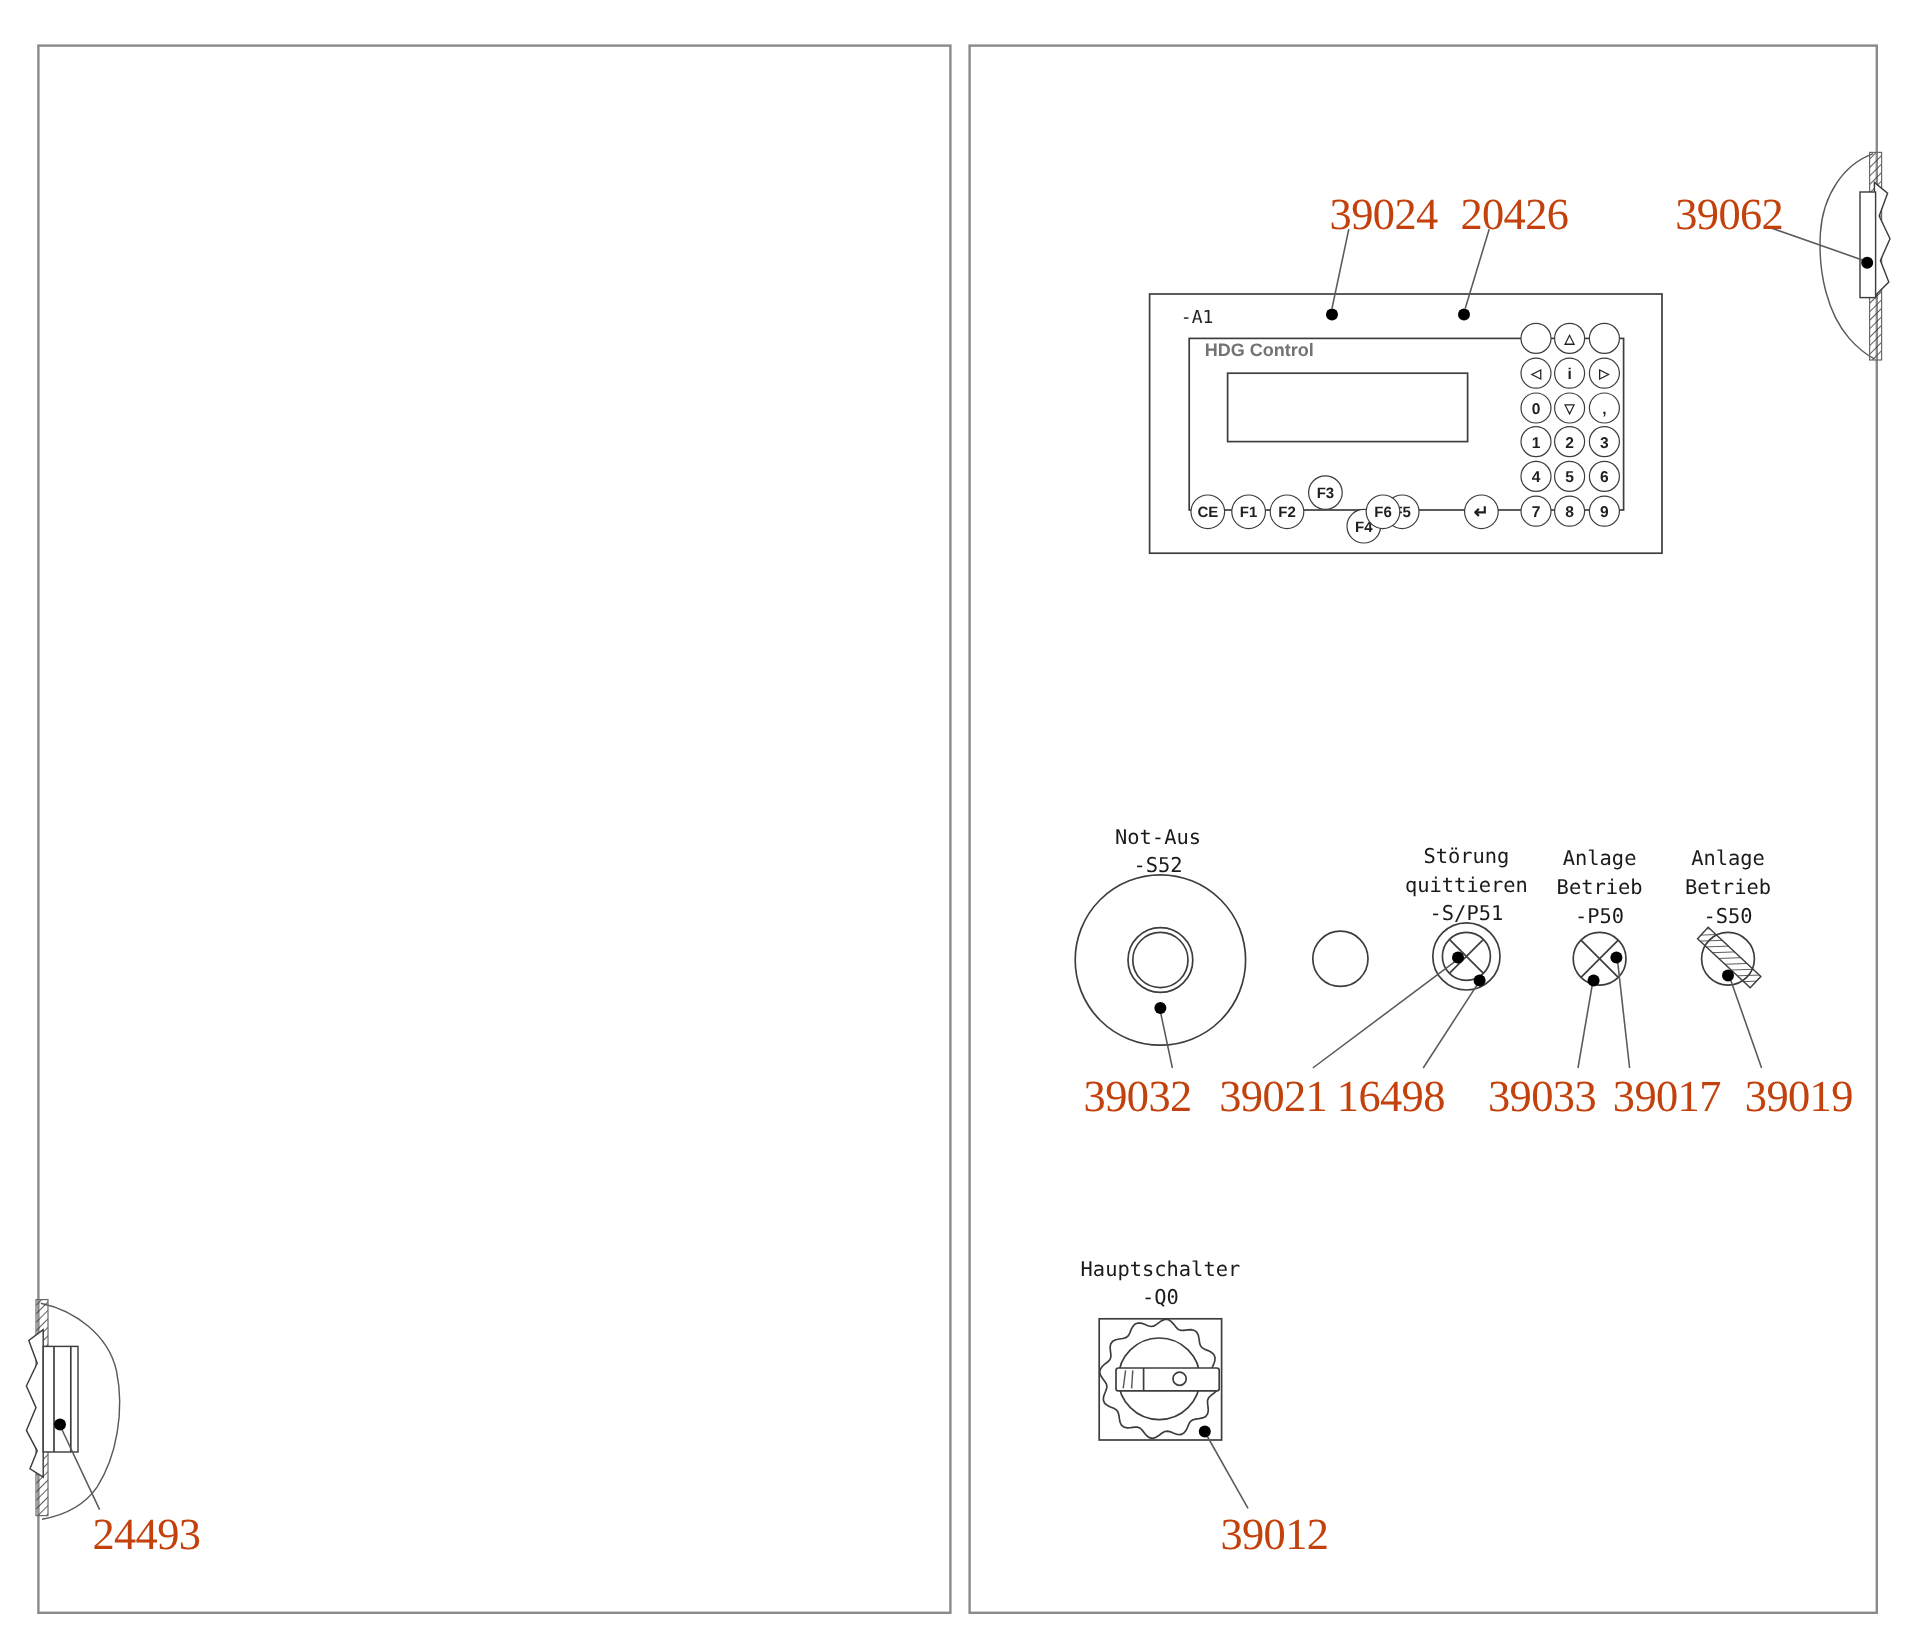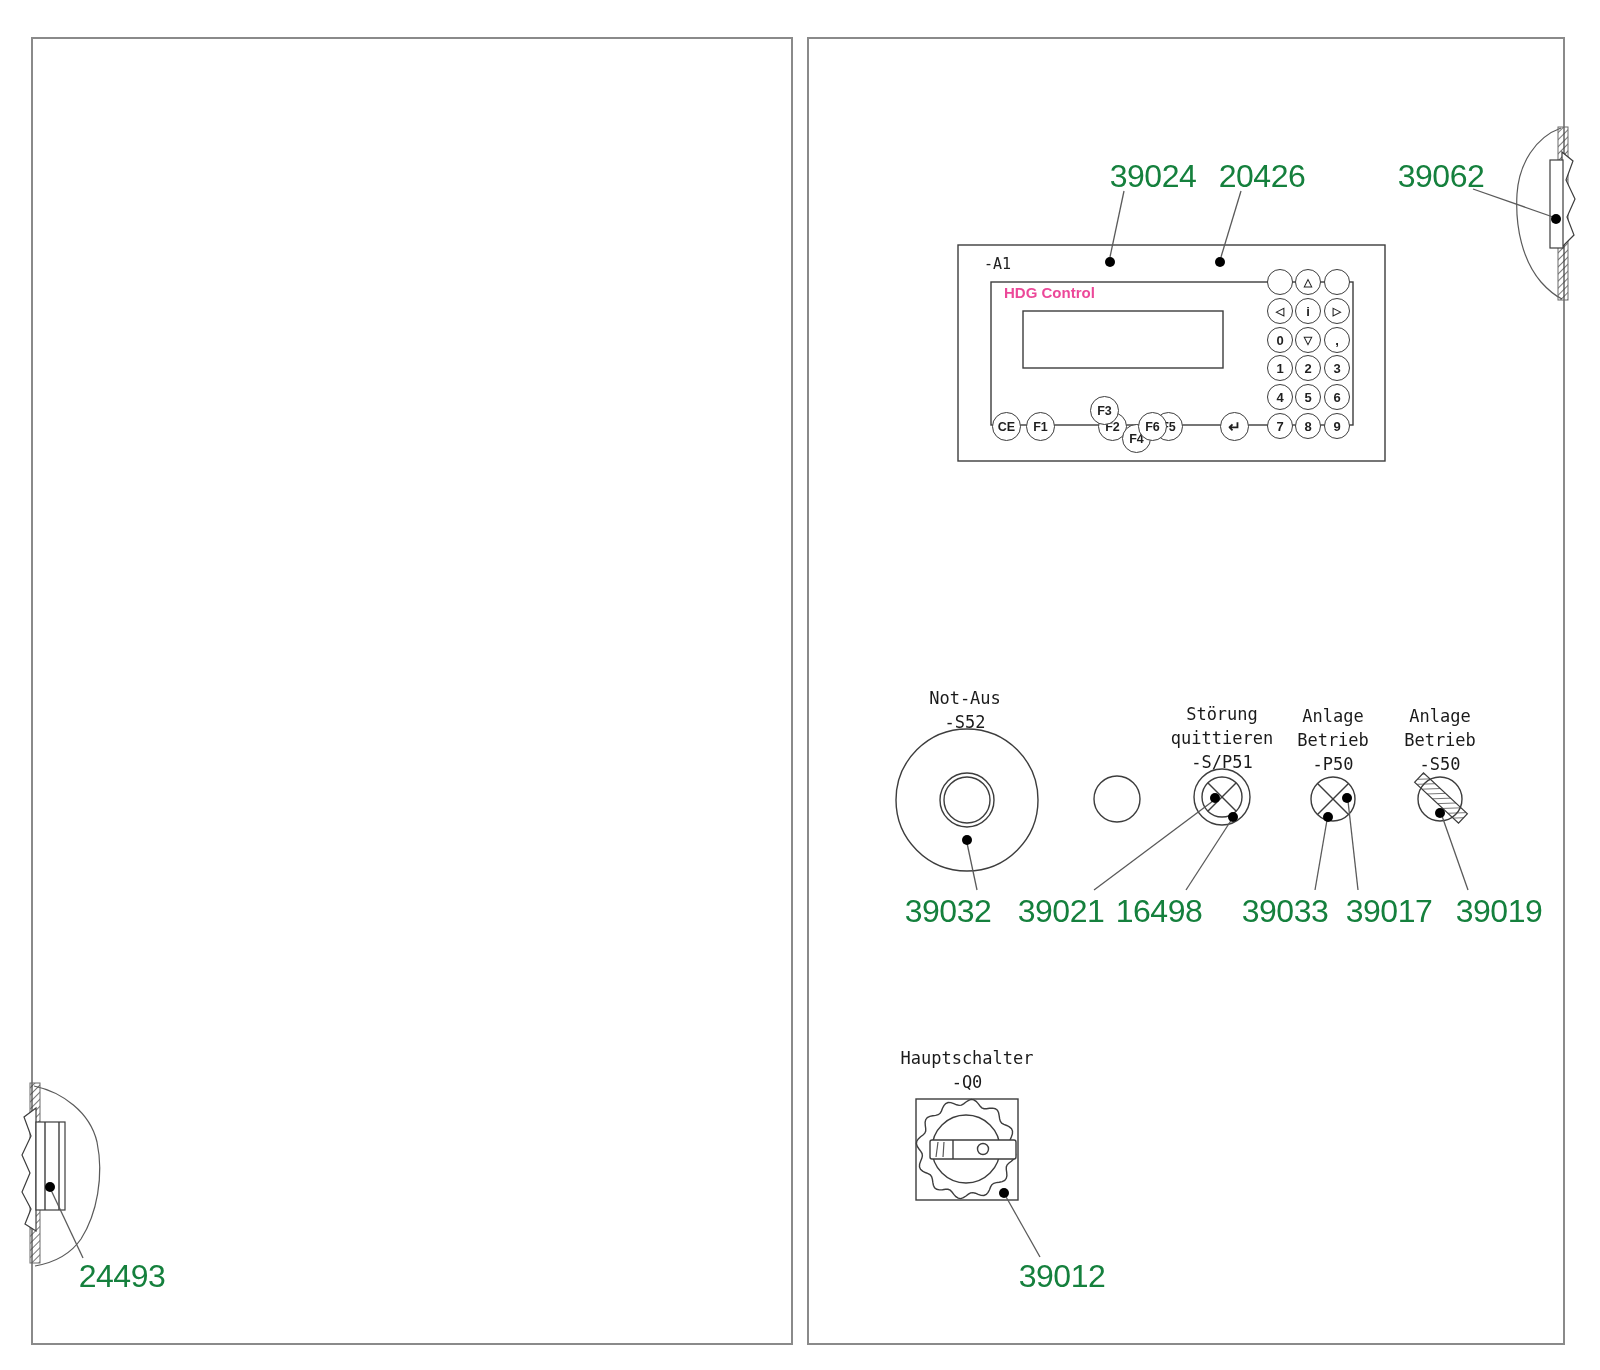--- a/index.html
+++ b/index.html
@@ -11,26 +11,26 @@
   .door{fill:#fff;stroke:#8a8a8a;stroke-width:2}
   .leader{stroke:#5a5a5a;stroke-width:1.3}
   .dot{fill:#000;stroke:none}
   .key{position:absolute;width:26px;height:26px;border:1.4px solid #3d3d3d;border-radius:50%;
        background:#fff;display:flex;align-items:center;justify-content:center;
        font:600 13px "Liberation Sans",sans-serif;color:#1f1f1f;box-sizing:border-box}
   .fkey{position:absolute;width:29px;height:29px;border:1.4px solid #3d3d3d;border-radius:50%;
        background:#fff;display:flex;align-items:center;justify-content:center;
        font:600 12.5px "Liberation Sans",sans-serif;color:#1f1f1f;box-sizing:border-box}
   .arrow{font-size:11px}
-  .pn{position:absolute;transform:translateX(-50%);font-family:Liberation Sans, sans-serif;
-      font-size:32px;color:#15803d;white-space:nowrap;letter-spacing:-.5px}
+  .pn{position:absolute;transform:translateX(-50%);font-family:Liberation Serif, serif;
+      font-size:37px;color:#c2410c;white-space:nowrap;letter-spacing:-.5px}
   .ctl{position:absolute;transform:translateX(-50%);text-align:center;
        font:17px/24px "DejaVu Sans Mono",monospace;color:#1a1a1a;white-space:nowrap}
   .mono{position:absolute;font:15px "DejaVu Sans Mono",monospace;color:#222;white-space:nowrap}
-  .brand{position:absolute;font:700 15px "Liberation Sans",sans-serif;color:#ec4899;white-space:nowrap}
+  .brand{position:absolute;font:700 15px "Liberation Sans",sans-serif;color:#737373;white-space:nowrap}
 </style>
 </head>
 <body>
 
 <div class="stage">
 
   <svg width="1600" height="1370" viewBox="0 0 1600 1370">
     <defs>
       <pattern id="hatch" width="5" height="5" patternUnits="userSpaceOnUse" patternTransform="rotate(45)">
         <line x1="0" y1="0" x2="0" y2="5" stroke="#3d3d3d" stroke-width="1.4"></line>
@@ -145,21 +145,21 @@
   <div class="key" style="left:1324px;top:355px">3</div>
   <div class="key" style="left:1267px;top:384px">4</div>
   <div class="key" style="left:1295px;top:384px">5</div>
   <div class="key" style="left:1324px;top:384px">6</div>
   <div class="key" style="left:1267px;top:413px">7</div>
   <div class="key" style="left:1295px;top:413px">8</div>
   <div class="key" style="left:1324px;top:413px">9</div>
 
   <div class="fkey" style="left:992px;top:412px">CE</div>
   <div class="fkey" style="left:1026px;top:412px">F1</div>
-  <div class="fkey" style="left:1098px;top:412px">F2</div>
+  <div class="fkey" style="left:1058px;top:412px">F2</div>
   <div class="fkey" style="left:1090px;top:396px">F3</div>
   <div class="fkey" style="left:1122px;top:424px">F4</div>
   <div class="fkey" style="left:1154px;top:412px">F5</div>
   <div class="fkey" style="left:1138px;top:412px">F6</div>
   <div class="fkey" style="left:1220px;top:412px;font-size:15px">↵</div>
 
   <div class="ctl" style="left:965px;top:686px">
     <div>Not-Aus</div>
     <div>-S52</div>
   </div>

